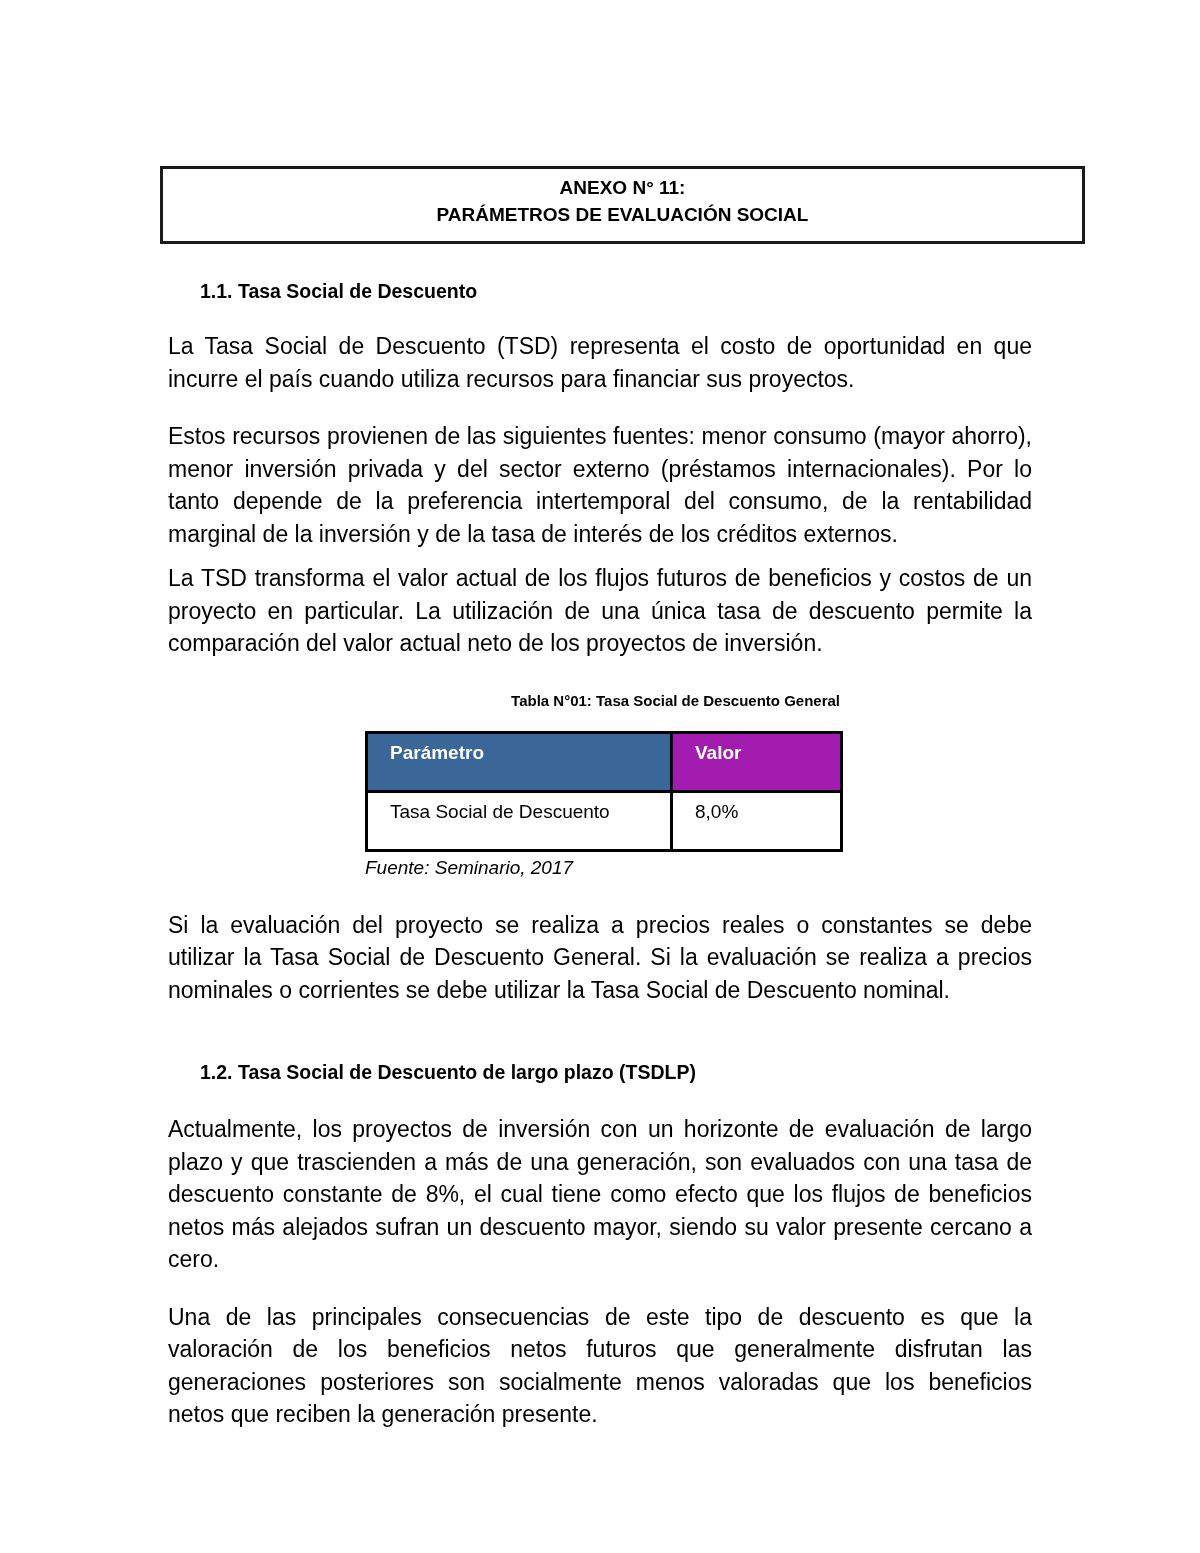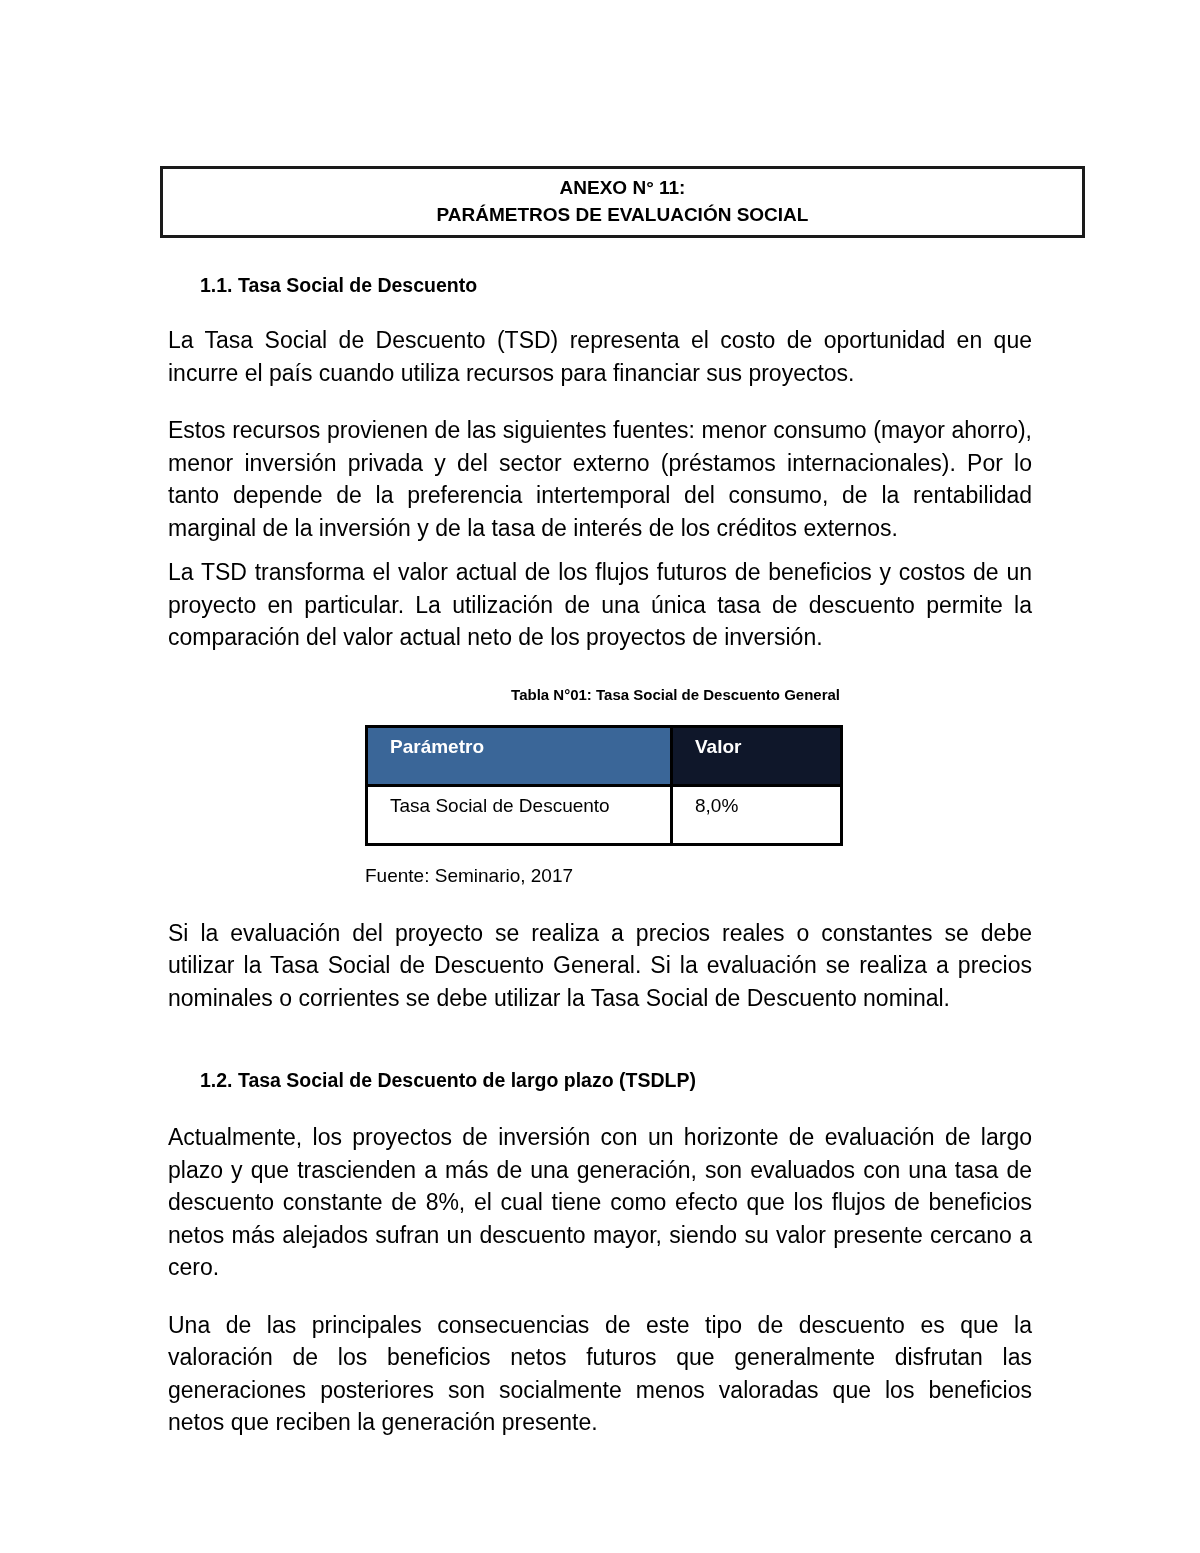--- a/index.html
+++ b/index.html
@@ -9,21 +9,21 @@
     height: 1553px;
     background: #ffffff;
     font-family: "Liberation Sans", sans-serif;
     color: #000000;
     overflow: hidden;
   }
   .title-box {
     margin: 166px 0 8px 160px;
     width: 919px;
     border: 3px solid #1a1a1a;
-    padding: 5px 0 7px 0;
+    padding: 5px 0 13px 0;
     text-align: center;
     font-weight: bold;
     font-size: 19px;
     line-height: 27px;
   }
   .content {
     margin: 0 168px;
     width: 864px;
   }
   .h1-heading {
@@ -73,21 +73,22 @@
   }
   table.param-table th {
     color: #ffffff;
     font-weight: bold;
   }
   .col-param { width: 305px; }
   .col-valor { width: 170px; }
   td.value-cell { text-align: center; }
   .table-source {
     font-size: 19px;
-    margin-top: 19px;
+    margin-top: 5px;
+    font-style: italic;
   }
 </style>
 </head>
 <body>
 
 <div class="page">
 
   <div class="title-box">
     <div>ANEXO N° 11:</div>
     <div>PARÁMETROS DE EVALUACIÓN SOCIAL</div>
@@ -107,21 +108,21 @@
     <div class="table-block">
       <div class="table-caption">Tabla N°01: Tasa Social de Descuento General</div>
       <table class="param-table">
         <colgroup>
           <col class="col-param">
           <col class="col-valor">
         </colgroup>
         <thead>
           <tr>
             <th style="background-color: rgb(58, 102, 152);">Parámetro</th>
-            <th style="background-color: #0f172a;">Valor</th>
+            <th style="background-color: #a21caf;">Valor</th>
           </tr>
         </thead>
         <tbody>
           <tr>
             <td>Tasa Social de Descuento</td>
             <td class="value-cell">8,0%</td>
           </tr>
         </tbody>
       </table>
       <div class="table-source">Fuente: Seminario, 2017</div>

